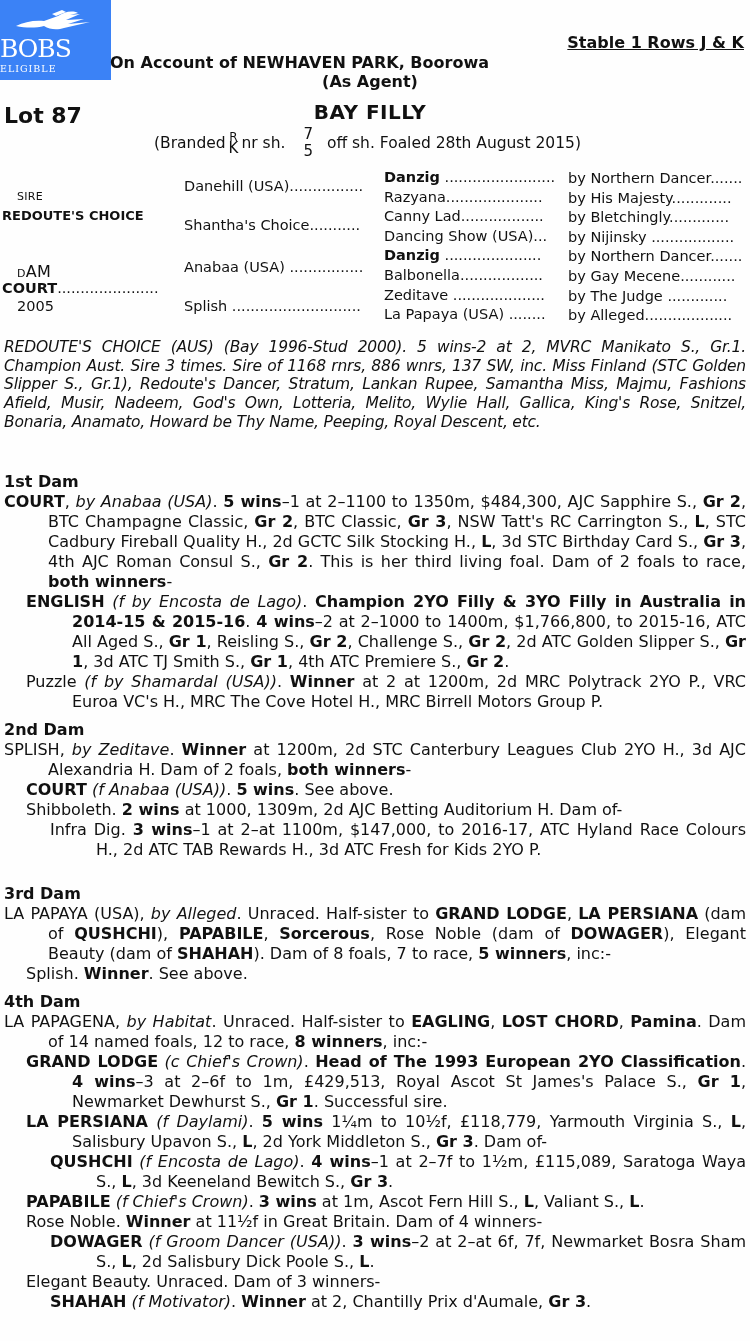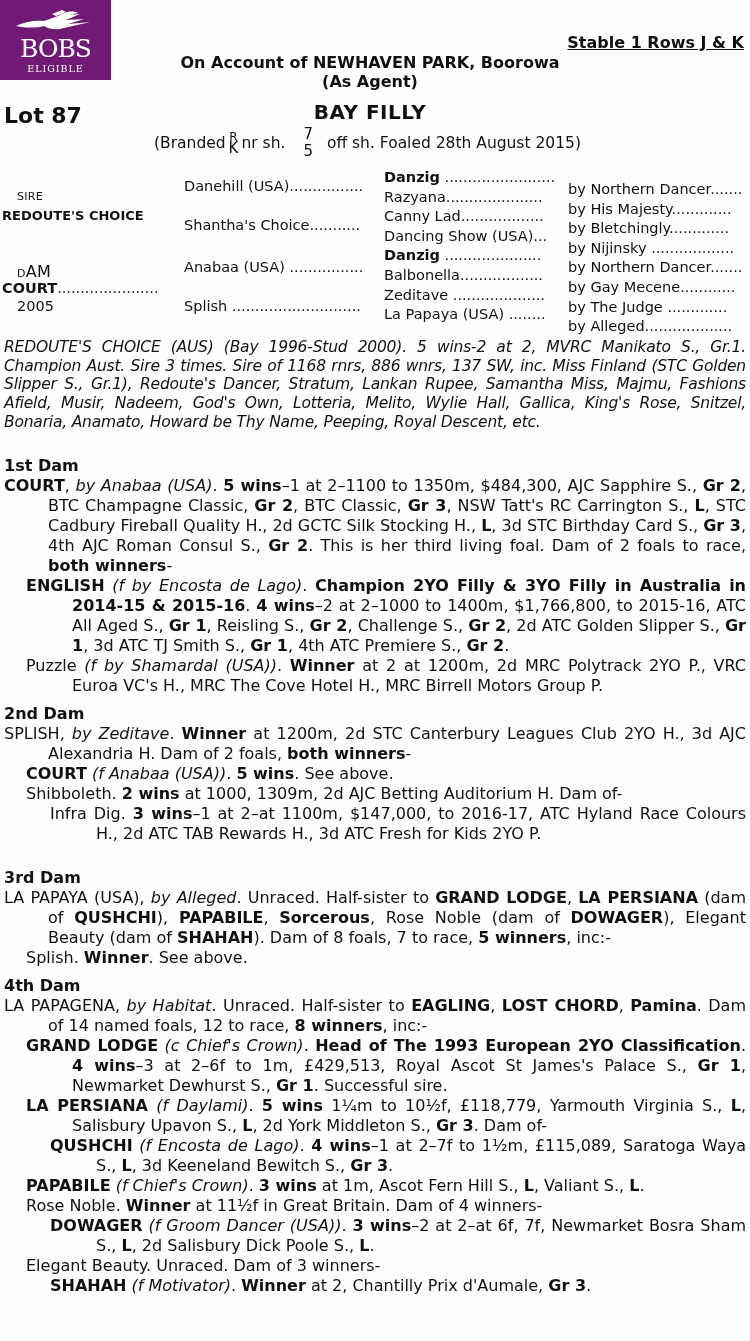--- a/index.html
+++ b/index.html
@@ -4,30 +4,30 @@
   <style>
     html, body { margin: 0; padding: 0; background: #fefefe; }
     body {
       width: 750px; height: 1341px; position: relative; overflow: hidden;
       font-family: "DejaVu Sans", sans-serif; color: #111; font-size: 15.5px;
     }
     .abs { position: absolute; }
     .b { font-weight: bold; text-align: right; }
     .i { font-style: italic; }
     .logo {
-      left: 0; top: 0; width: 111px; height: 80px; background: #701a75;
-      color: #fff; text-align: center; font-family: "DejaVu Serif", serif;
+      left: 0; top: 0; width: 111px; height: 80px; background: #3b82f6;
+      color: #fff; font-family: "DejaVu Serif", serif;
     }
     .logo svg { position: absolute; left: 14px; top: 8px; }
     .logo .big { position: absolute; left: 0; right: 0; top: 36px; font-size: 25px; letter-spacing: -1px; line-height: 26px; }
     .logo .small { position: absolute; left: 0; right: 0; top: 63px; font-size: 9.5px; letter-spacing: 1px; }
     .hdr { font-weight: bold; font-size: 16px; line-height: 19px; }
     .stable { right: 6px; top: 33px; text-decoration: underline; }
     .account { left: 0; right: 0; top: 53px; text-align: center; padding-left: 0; }
-    .account .l1 { display:block; margin-left: 110px; width: 520px; text-align: center; }
+    .account .l1 { display:block; margin-left: 110px; width: 520px; text-align: left; }
     .account .l2 { display:block; margin-left: 110px; width: 520px; text-align: center; }
     .lot { left: 4px; top: 103px; font-size: 22px; font-weight: bold; }
     .title { left: 250px; width: 240px; top: 100px; text-align: center; font-size: 20px; font-weight: bold; letter-spacing: 0.5px; }
     .brand { left: 154px; top: 126px; font-size: 15.5px; white-space: nowrap; }
     .brand .stack { display: inline-block; vertical-align: middle; text-align: center; font-size: 12px; line-height: 11px; margin: 0 3px; }
     .brand .frac { display: inline-block; vertical-align: middle; text-align: center; font-size: 15px; line-height: 17px; margin: 0 14px 0 18px; }
     .ped { font-size: 14.5px; white-space: nowrap; }
     .ped .sc { font-size: 11px; letter-spacing: 0.3px; }
     .para { left: 4px; width: 742px; font-size: 16px; line-height: 20px; }
     .sire-para { top: 338px; font-style: italic; font-weight: normal; text-align: justify; font-size: 15.5px; line-height: 18.7px; letter-spacing: -0.2px; }
@@ -76,35 +76,35 @@
   <div class="abs" style="left:384px;top:0px;line-height:19.6px;">
     <div><span class="b">Danzig</span><span> ........................</span></div>
     <div><span>Razyana</span><span>.....................</span></div>
     <div><span>Canny Lad</span><span>..................</span></div>
     <div><span>Dancing Show (USA)</span><span>...</span></div>
     <div><span class="b">Danzig</span><span> .....................</span></div>
     <div><span>Balbonella</span><span>..................</span></div>
     <div><span>Zeditave</span><span> ....................</span></div>
     <div><span>La Papaya (USA)</span><span> ........</span></div>
   </div>
-  <div class="abs" style="left:568px;top:12px;line-height:19.6px;">
+  <div class="abs" style="left:568px;top:1px;line-height:19.6px;">
     <div>by Northern Dancer.......</div>
     <div>by His Majesty.............</div>
     <div>by Bletchingly.............</div>
     <div>by Nijinsky ..................</div>
     <div>by Northern Dancer.......</div>
     <div>by Gay Mecene............</div>
     <div>by The Judge .............</div>
     <div>by Alleged...................</div>
   </div>
 </div>
 
 <div class="abs para sire-para last">REDOUTE'S CHOICE (AUS) (Bay 1996-Stud 2000). 5 wins-2 at 2, MVRC Manikato S., Gr.1. Champion Aust. Sire 3 times. Sire of 1168 rnrs, 886 wnrs, 137 SW, inc. Miss Finland (STC Golden Slipper S., Gr.1), Redoute's Dancer, Stratum, Lankan Rupee, Samantha Miss, Majmu, Fashions Afield, Musir, Nadeem, God's Own, Lotteria, Melito, Wylie Hall, Gallica, King's Rose, Snitzel, Bonaria, Anamato, Howard be Thy Name, Peeping, Royal Descent, etc.</div>
 
-<div class="abs para" style="top:456px;">
+<div class="abs para" style="top:472px;">
 
   <div class="sec">1st Dam</div>
   <div class="entry lvl0"><span class="b">COURT</span>, <span class="i">by Anabaa (USA)</span>. <span class="b">5 wins</span><span>–1 at 2–1100 to 1350m, $484,300, AJC Sapphire S., </span><b>Gr 2</b><span>, BTC Champagne Classic, </span><b>Gr 2</b><span>, BTC Classic, </span><b>Gr 3</b><span>, NSW Tatt's RC Carrington S., </span><b>L</b><span>, STC Cadbury Fireball Quality H., 2d GCTC Silk Stocking H., </span><b>L</b><span>, 3d STC Birthday Card S., </span><b>Gr 3</b><span>, 4th AJC Roman Consul S., </span><b>Gr 2</b><span>. This is her third living foal. Dam of 2 foals to race, </span><b>both winners</b><span>-</span></div>
 
   <div class="entry lvl1"><span class="b">ENGLISH</span> <span class="i">(f by Encosta de Lago)</span>. <b>Champion 2YO Filly &amp; 3YO Filly in Australia in 2014-15 &amp; 2015-16</b>. <b>4 wins</b><span>–2 at 2–1000 to 1400m, $1,766,800, to 2015-16, ATC All Aged S., </span><b>Gr 1</b><span>, Reisling S., </span><b>Gr 2</b><span>, Challenge S., </span><b>Gr 2</b><span>, 2d ATC Golden Slipper S., </span><b>Gr 1</b><span>, 3d ATC TJ Smith S., </span><b>Gr 1</b><span>, 4th ATC Premiere S., </span><b>Gr 2</b><span>.</span></div>
 
   <div class="entry lvl1"><span>Puzzle</span> <span class="i">(f by Shamardal (USA))</span>. <b>Winner</b><span> at 2 at 1200m, 2d MRC Polytrack 2YO P., VRC Euroa VC's H., MRC The Cove Hotel H., MRC Birrell Motors Group P.</span></div>
 
   <div class="sec" style="margin-top:8px">2nd Dam</div>
   <div class="entry lvl0"><span>SPLISH</span>, <span class="i">by Zeditave</span>. <b>Winner</b><span> at 1200m, 2d STC Canterbury Leagues Club 2YO H., 3d AJC Alexandria H. Dam of 2 foals, </span><b>both winners</b><span>-</span></div>

